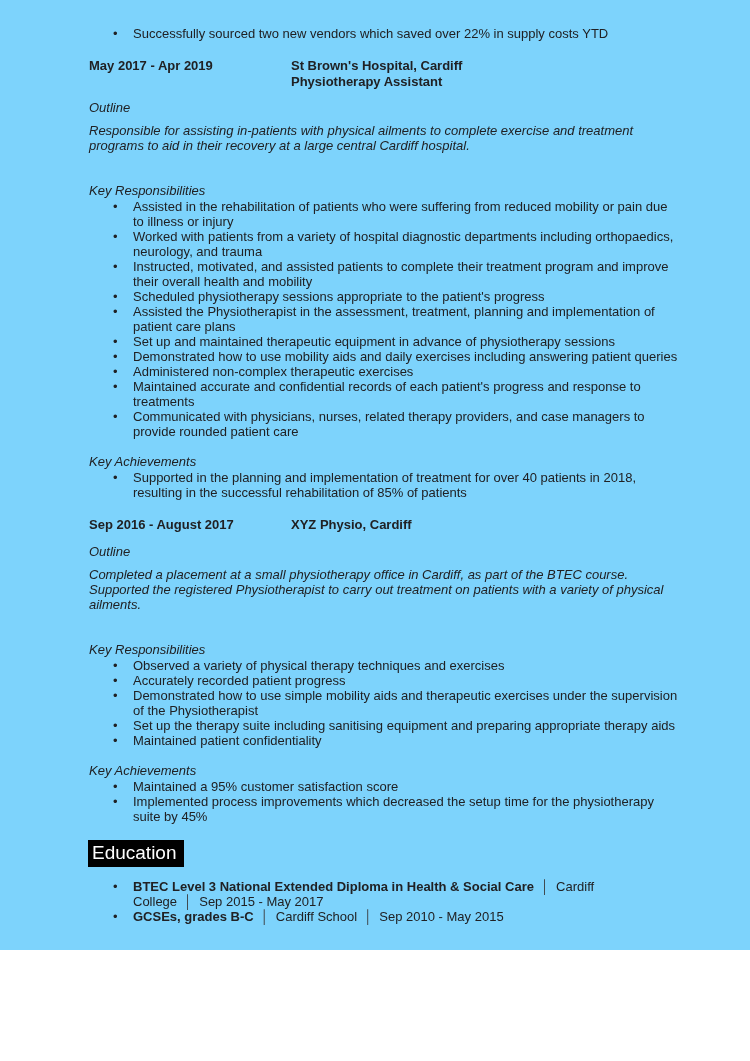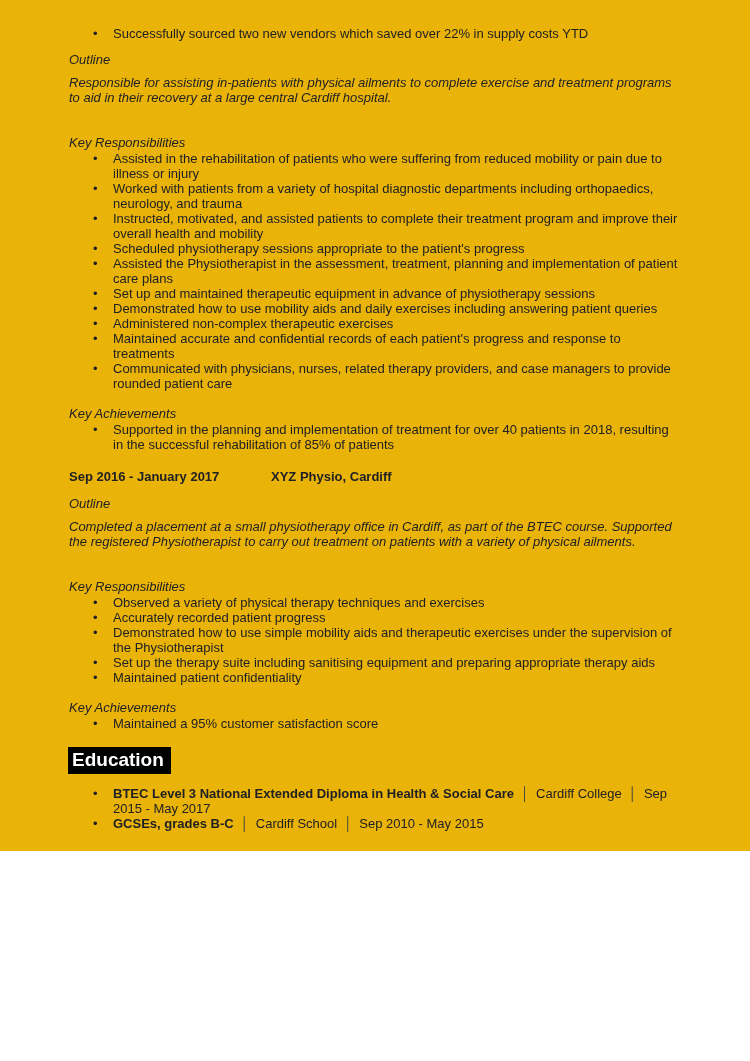--- a/index.html
+++ b/index.html
@@ -6,25 +6,25 @@
   body{
     width:750px;height:1061px;
     background:#ffffff;
     font-family:"Liberation Sans","DejaVu Sans",sans-serif;
     color:#202124;
     font-size:13px;
     -webkit-font-smoothing:antialiased;
   }
   .page{
     position:relative;
-    width:750px;height:851px;
-    padding:26px 69px 0 69px;
+    width:750px;height:950px;
+    padding:26px 69px 0 89px;
     box-sizing:border-box;
     overflow:hidden;
-    background:#eab308;
+    background:#7dd3fc;
   }
   .bullets{margin:1px 0 0 0;padding:0;list-style:none;}
   .bullets li{
     position:relative;
     padding-left:44px;
     line-height:15px;
   }
   .bullets li::before{
     content:"\2022";
     position:absolute;
@@ -54,21 +54,21 @@
     margin:8px 0 0 0;
     line-height:15px;
     font-style:italic;
   }
   .bold{font-weight:700;text-align:center;}
   .edu-heading{
     display:inline-block;
     margin:16px 0 0 -1px;
     background:#000000;
     color:#ffffff;
-    font-weight:700;
+    font-weight:400;
     font-size:19px;
     line-height:22px;
     padding:2px 7px 3px 4px;
   }
   .edu-list{margin-top:12px;}
   .edu-list li{line-height:15px;}
   .sep{
     font-weight:400;
     color:#3c4043;
     padding:0 7px;
@@ -85,20 +85,27 @@
 </head>
 <body>
 
 <div class="page">
 
   <ul class="bullets carryover">
     <li>Successfully sourced two new vendors which saved over 22% in supply costs YTD</li>
   </ul>
 
   <section>
+    <div class="entry-header">
+      <div class="dates">May 2017 - Apr 2019</div>
+      <div class="org">
+        <div>St Brown's Hospital, Cardiff</div>
+        <div>Physiotherapy Assistant</div>
+      </div>
+    </div>
     <div class="label outline">Outline</div>
     <p class="para">Responsible for assisting in-patients with physical ailments to complete exercise and treatment programs to aid in their recovery at a large central Cardiff hospital.</p>
     <div class="label">Key Responsibilities</div>
     <ul class="bullets">
       <li>Assisted in the rehabilitation of patients who were suffering from reduced mobility or pain due to illness or injury</li>
       <li>Worked with patients from a variety of hospital diagnostic departments including orthopaedics, neurology, and trauma</li>
       <li>Instructed, motivated, and assisted patients to complete their treatment program and improve their overall health and mobility</li>
       <li>Scheduled physiotherapy sessions appropriate to the patient's progress</li>
       <li>Assisted the Physiotherapist in the assessment, treatment, planning and implementation of patient care plans</li>
       <li>Set up and maintained therapeutic equipment in advance of physiotherapy sessions</li>
@@ -108,38 +115,39 @@
       <li>Communicated with physicians, nurses, related therapy providers, and case managers to provide rounded patient care</li>
     </ul>
     <div class="label ach">Key Achievements</div>
     <ul class="bullets">
       <li>Supported in the planning and implementation of treatment for over 40 patients in 2018, resulting in the successful rehabilitation of 85% of patients</li>
     </ul>
   </section>
 
   <section>
     <div class="entry-header">
-      <div class="dates">Sep 2016 - January 2017</div>
+      <div class="dates">Sep 2016 - August 2017</div>
       <div class="org">
         <div>XYZ Physio, Cardiff</div>
       </div>
     </div>
     <div class="label outline">Outline</div>
     <p class="para">Completed a placement at a small physiotherapy office in Cardiff, as part of the BTEC course. Supported the registered Physiotherapist to carry out treatment on patients with a variety of physical ailments.</p>
     <div class="label">Key Responsibilities</div>
     <ul class="bullets">
       <li>Observed a variety of physical therapy techniques and exercises</li>
       <li>Accurately recorded patient progress</li>
       <li>Demonstrated how to use simple mobility aids and therapeutic exercises under the supervision of the Physiotherapist</li>
       <li>Set up the therapy suite including sanitising equipment and preparing appropriate therapy aids</li>
       <li>Maintained patient confidentiality</li>
     </ul>
     <div class="label ach">Key Achievements</div>
     <ul class="bullets">
       <li>Maintained a 95% customer satisfaction score</li>
+      <li>Implemented process improvements which decreased the setup time for the physiotherapy suite by 45%</li>
     </ul>
   </section>
 
   <section>
     <h2 class="edu-heading">Education</h2>
     <ul class="bullets edu-list">
       <li><span class="bold">BTEC Level 3 National Extended Diploma in Health &amp; Social Care</span><span class="sep">│</span><span>Cardiff College</span><span class="sep">│</span><span>Sep 2015 - May 2017</span></li>
       <li><span class="bold">GCSEs, grades B-C</span><span class="sep">│</span><span>Cardiff School</span><span class="sep">│</span><span>Sep 2010 - May 2015</span></li>
     </ul>
   </section>

